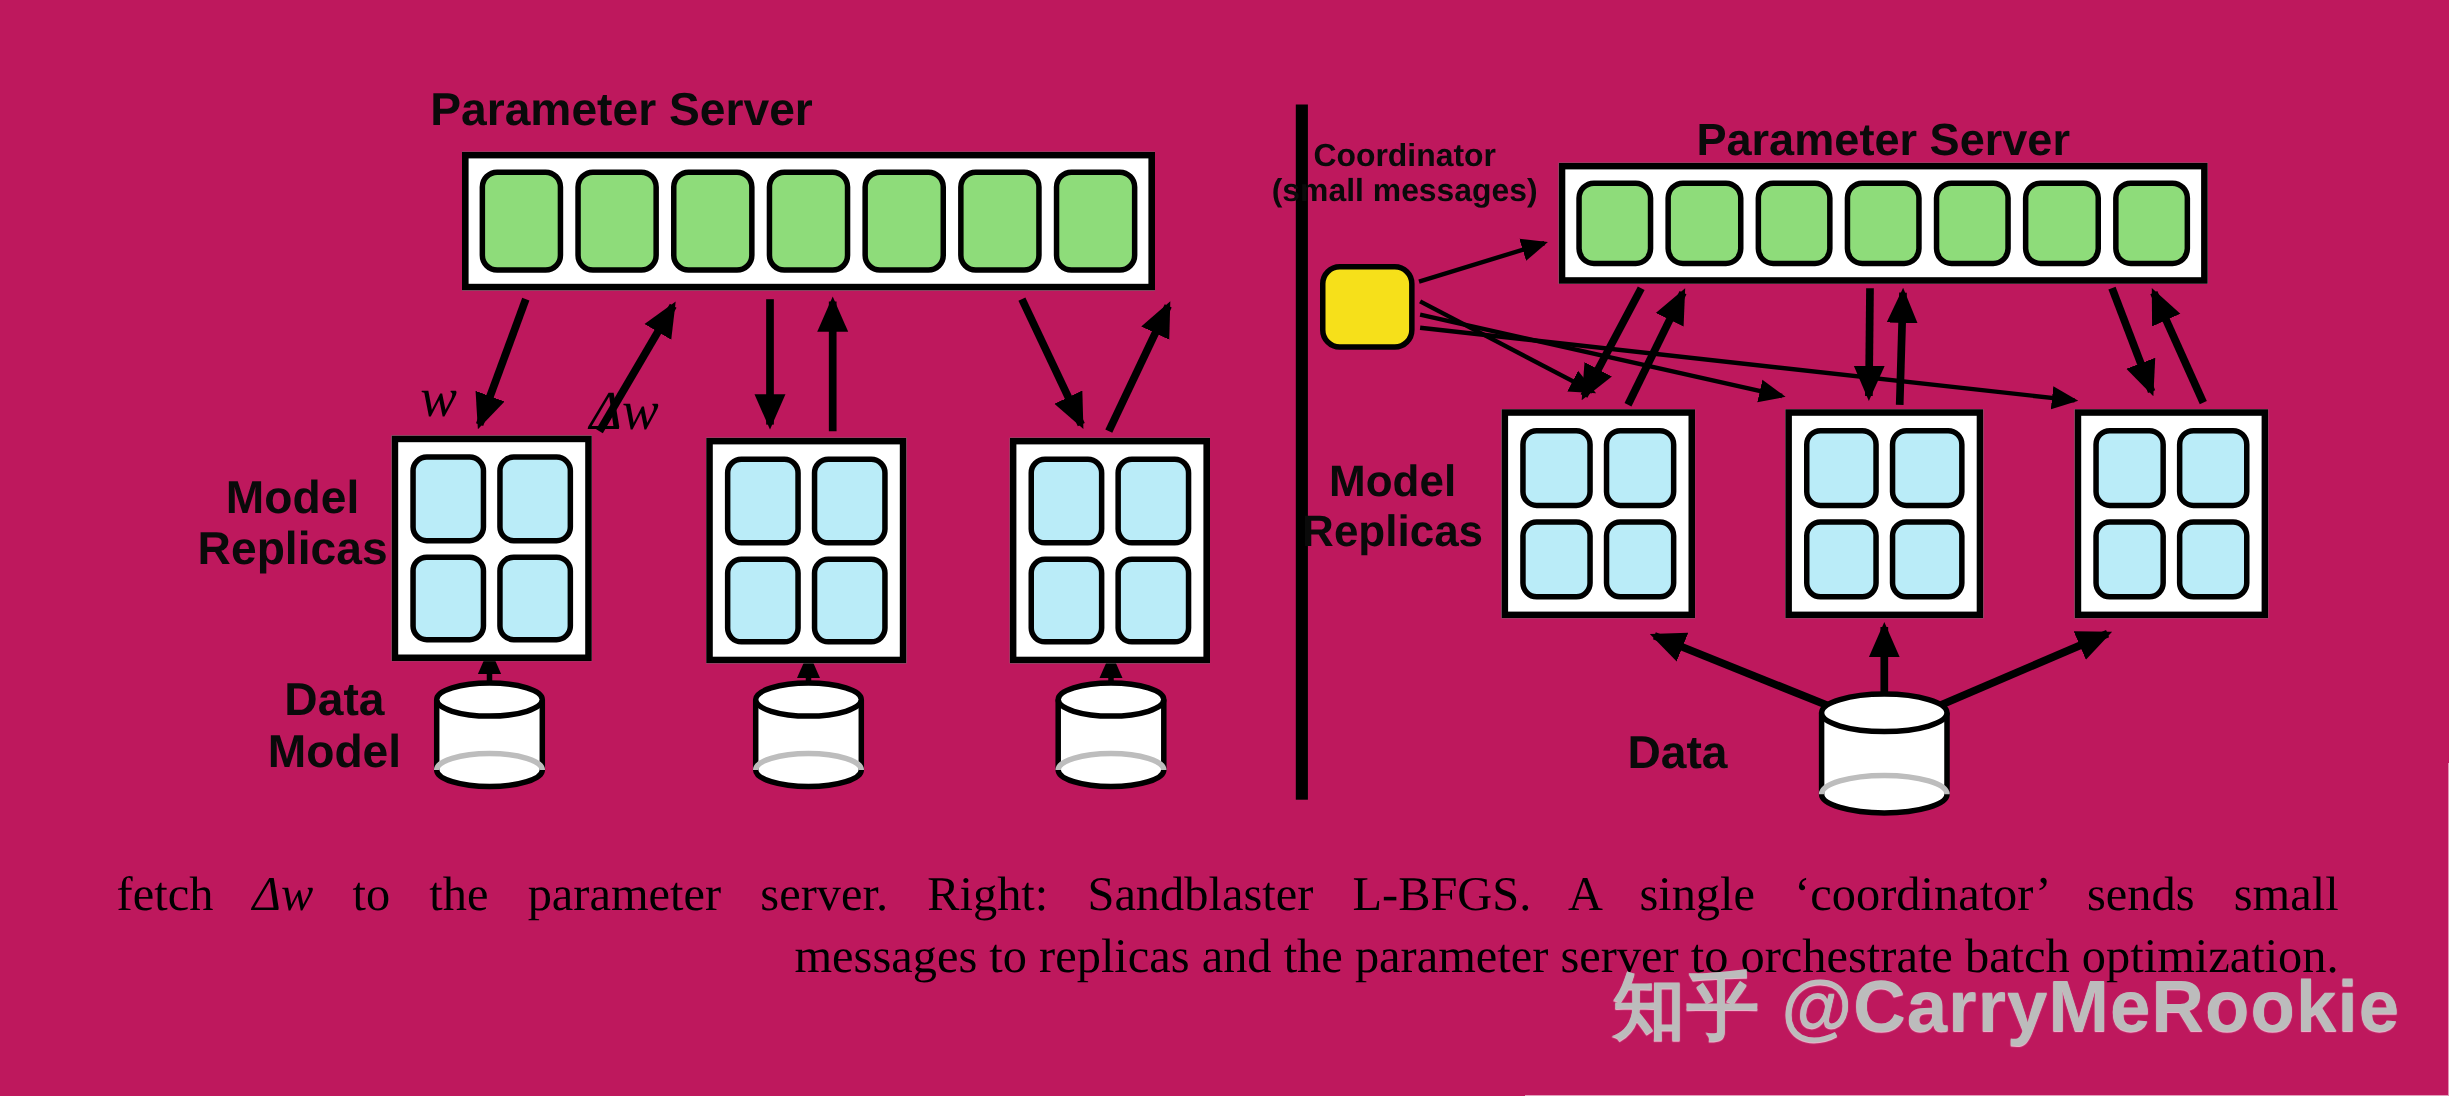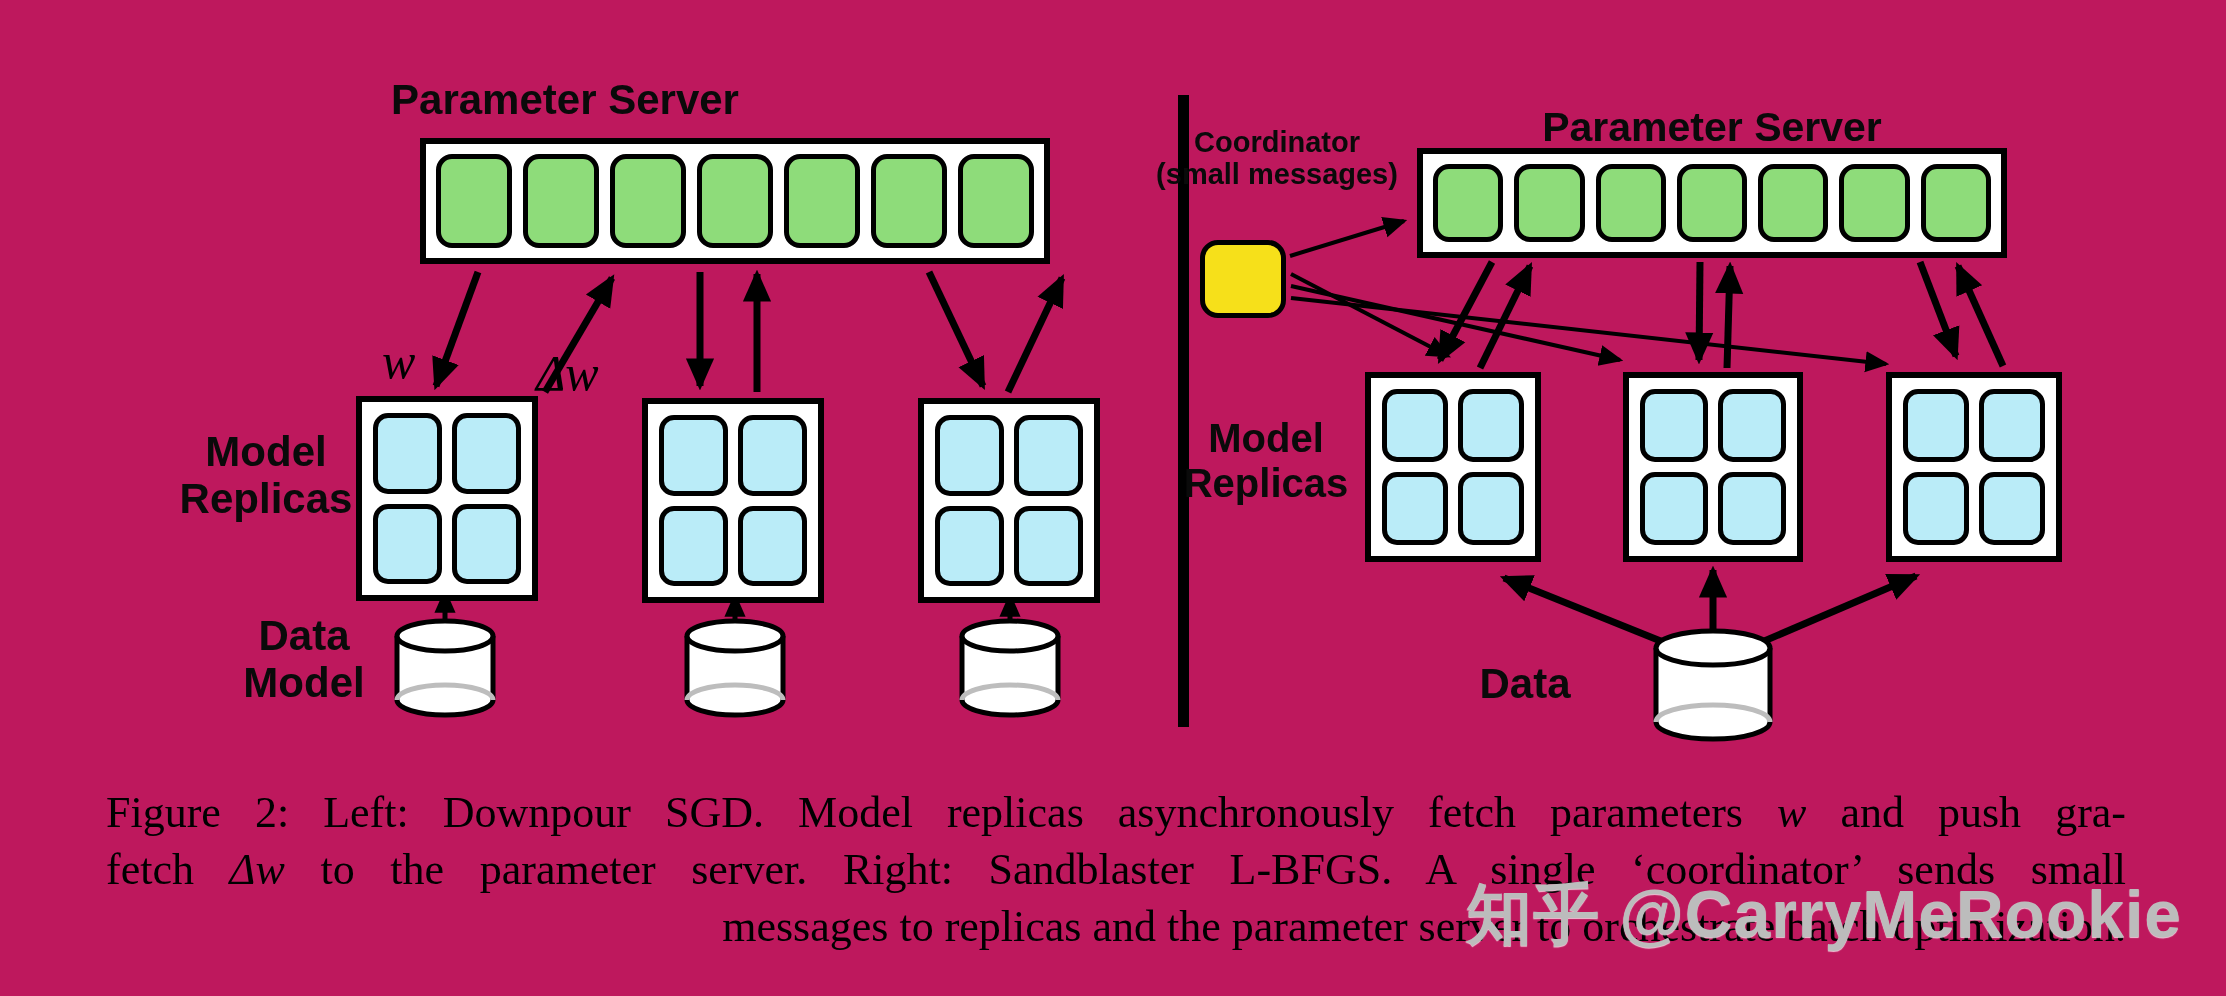--- a/index.html
+++ b/index.html
@@ -207,20 +207,19 @@
     <div>(small messages)</div>
   </div>
   <div id="lbl-ps-right" class="lbl">Parameter Server</div>
   <div id="lbl-mr-right" class="lbl two">
     <div>Model</div>
     <div>Replicas</div>
   </div>
   <div id="lbl-data" class="lbl">Data</div>
 
   <div class="caption">
-    <span class="cap-line j"><span>Figure 2: Left: Downpour SGD. Model replicas asynchronously fetch parameters </span><span class="cap-math">w</span><span> and push gra-</span></span>
     <span class="cap-line j"><span>fetch </span><span class="cap-math">Δw</span><span> to the parameter server. Right: Sandblaster L-BFGS. A single ‘coordinator’ sends small</span></span>
     <span class="cap-line">messages to replicas and the parameter server to orchestrate batch optimization.</span>
   </div>
 
   <div class="watermark">知乎 @CarryMeRookie</div>
 
 </div>
 
 </body></html>

